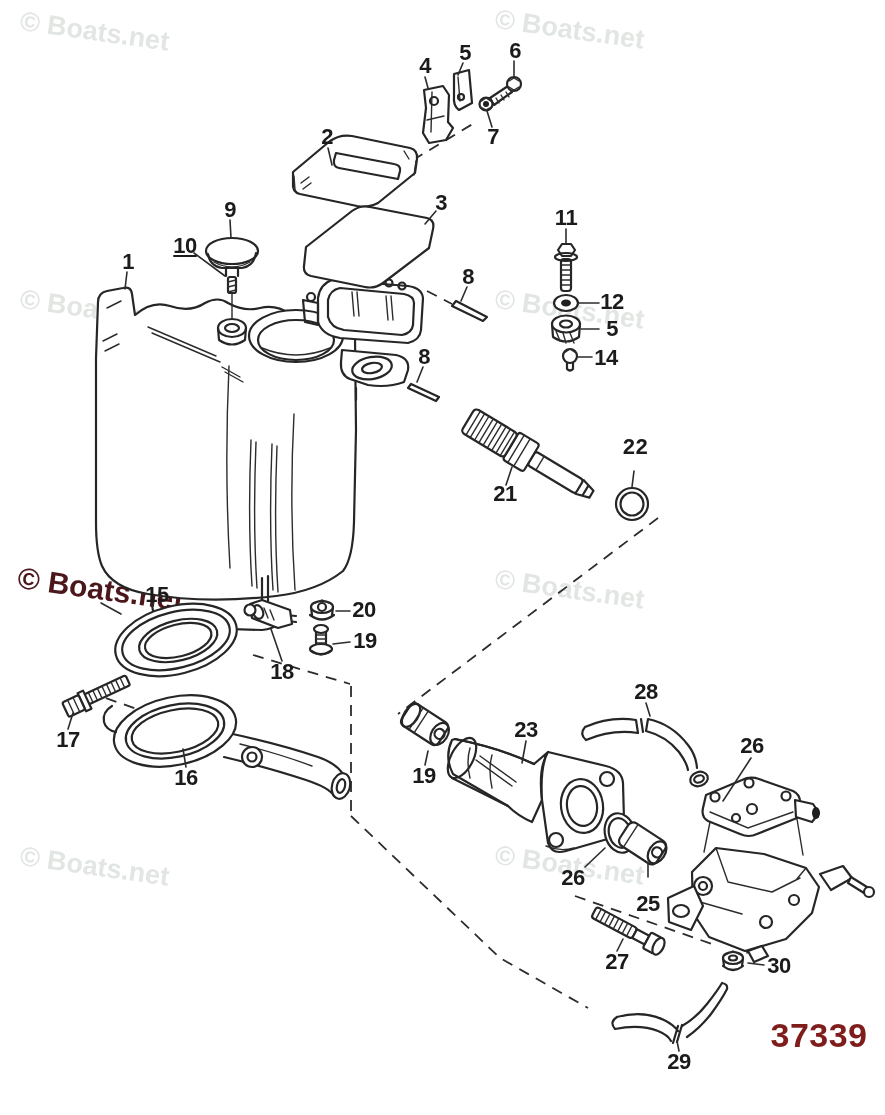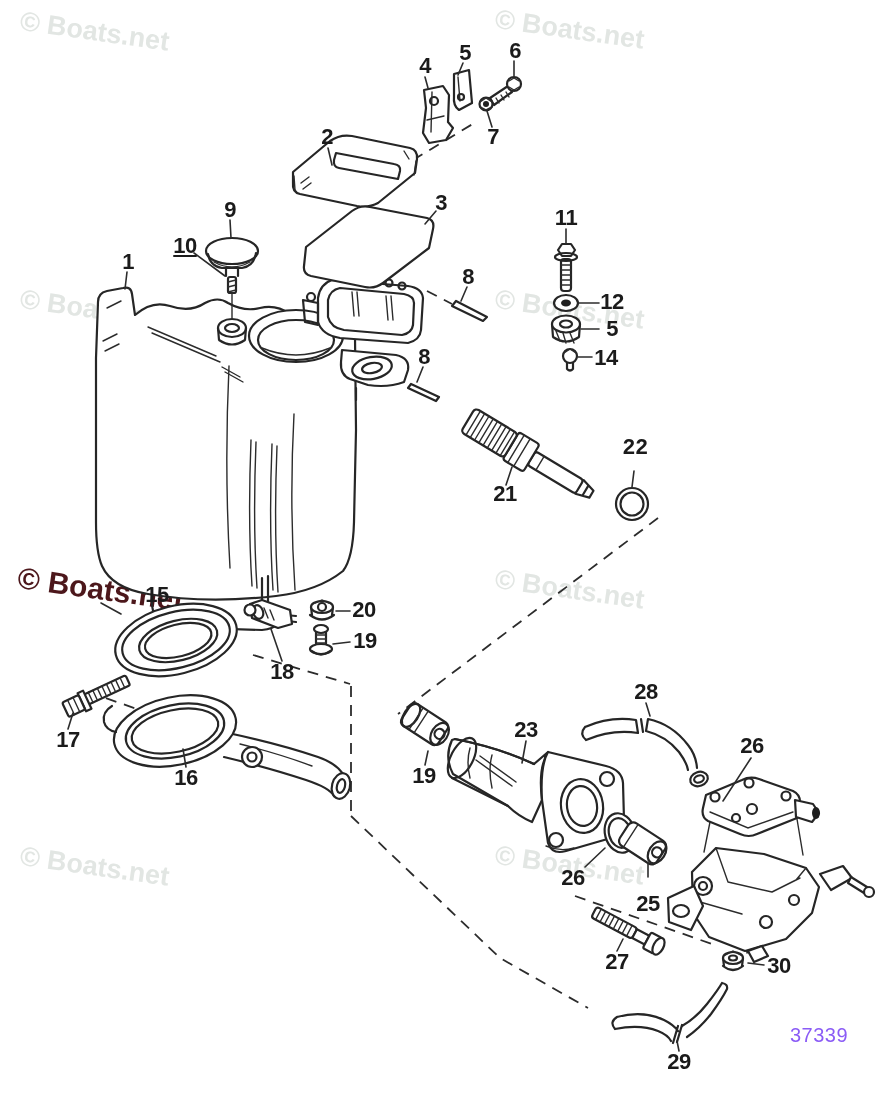--- a/index.html
+++ b/index.html
@@ -8,21 +8,21 @@
     font-family:"Liberation Sans",sans-serif;
   }
   .stage svg{position:absolute;left:0;top:0;width:885px;height:1115px;}
   .callout{
     position:absolute;transform:translate(-50%,-50%);
     font-weight:bold;font-size:22px;color:#1b1b1b;letter-spacing:-0.5px;line-height:1;
     white-space:nowrap;user-select:none;
   }
   .diagram-number{
     position:absolute;transform:translate(-50%,-50%);
-    font-weight:normal;font-size:20px;color:#8b5cf6;letter-spacing:0.5px;
+    font-weight:bold;font-size:34px;color:#7f1d1d;letter-spacing:0.5px;
   }
   .wm{
     position:absolute;font-weight:600;font-size:27px;line-height:1;
     color:#e2e6e3;transform:rotate(8deg);transform-origin:left top;white-space:nowrap;
     user-select:none;pointer-events:none;
   }
   .wm.dark{color:#4c171b;font-size:30px;}
   .line{stroke:#262626;stroke-width:2.2;fill:none;stroke-linecap:round;stroke-linejoin:round;}
   .fillw{stroke:#262626;stroke-width:2.2;fill:#ffffff;stroke-linejoin:round;}
   .thin{stroke:#2c2c2c;stroke-width:1.4;fill:none;stroke-linecap:round;}

